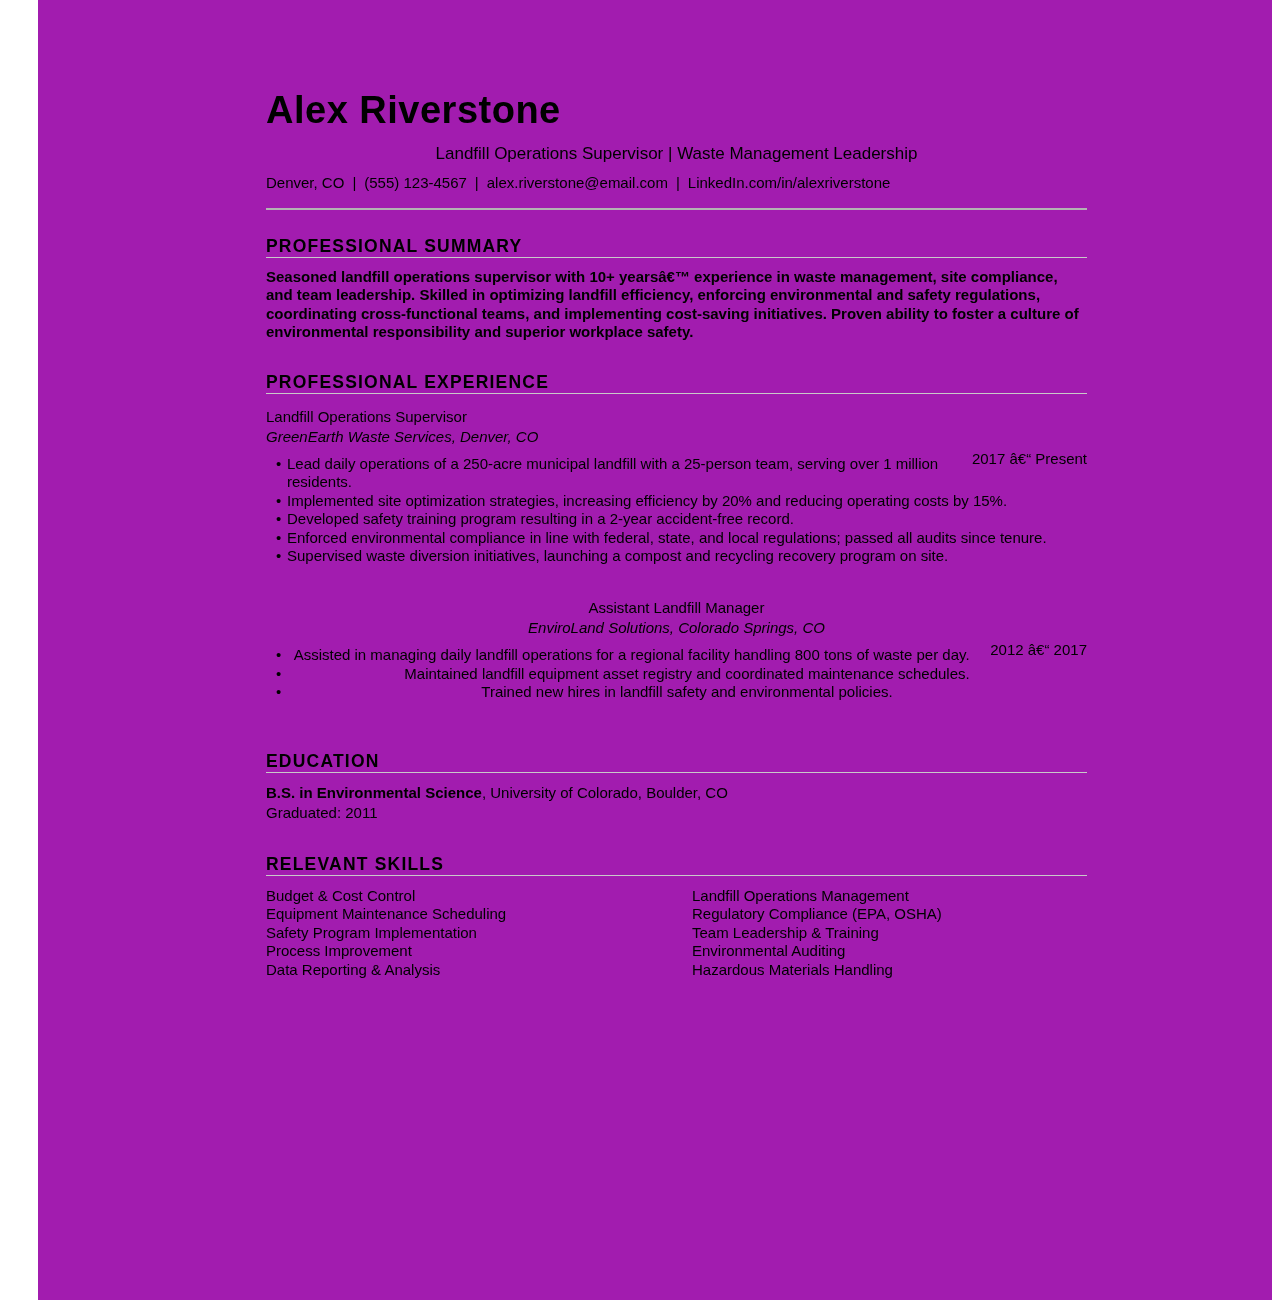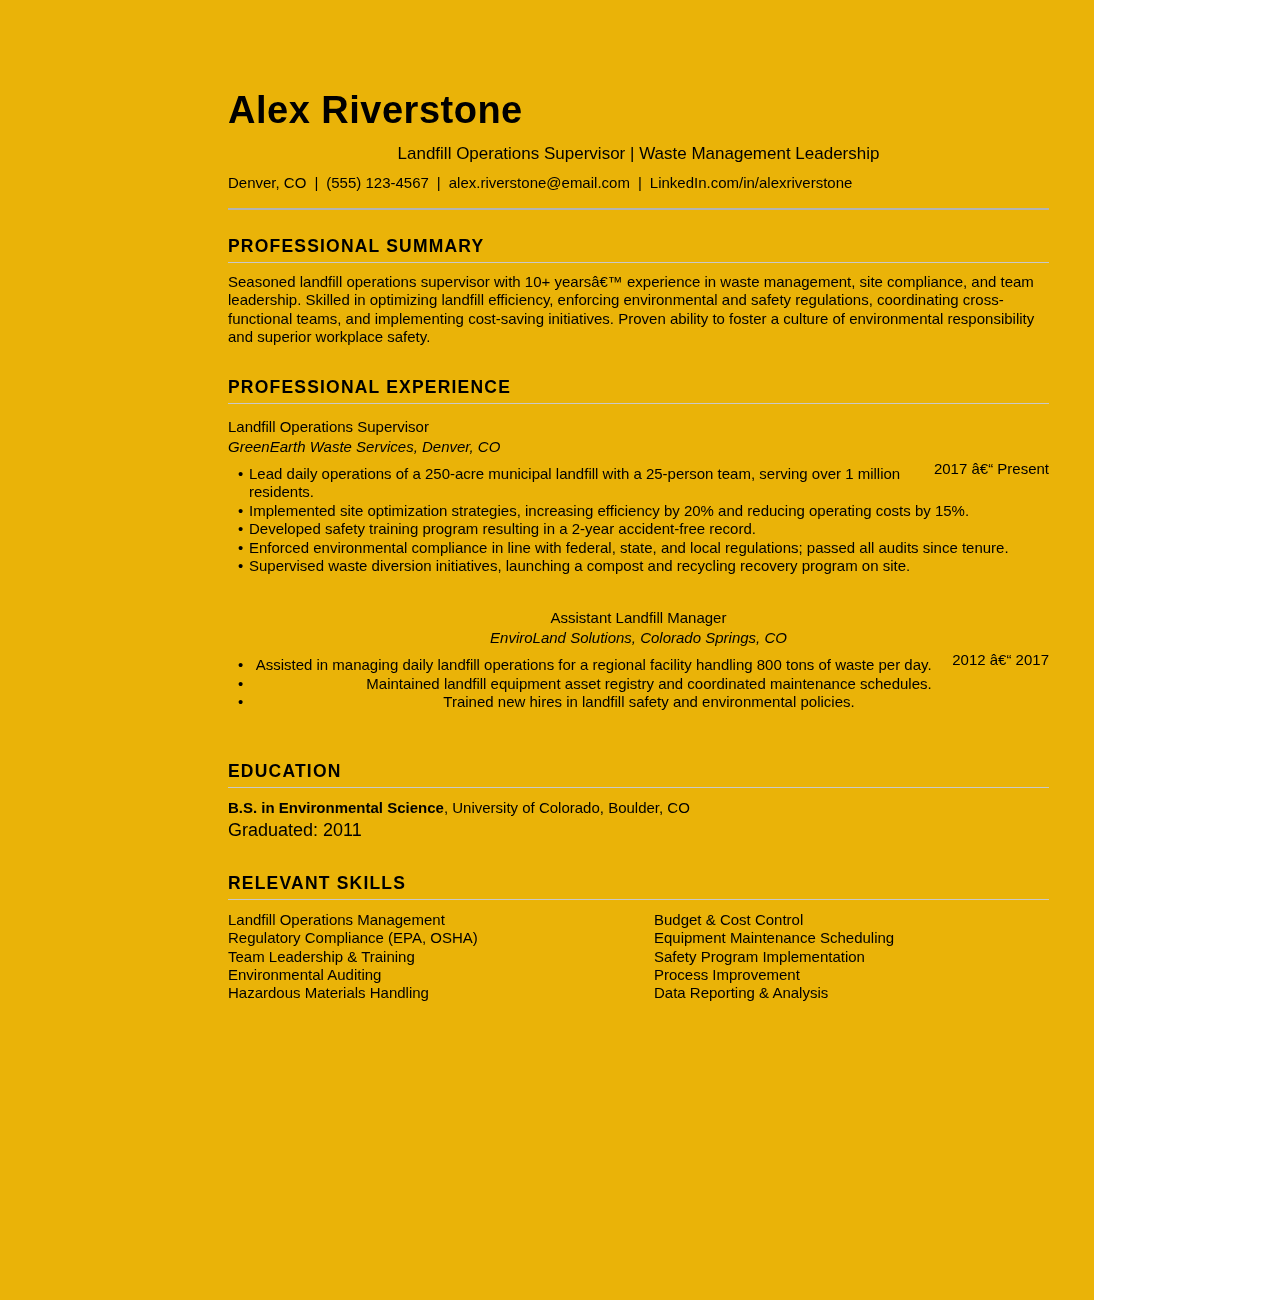--- a/index.html
+++ b/index.html
@@ -4,24 +4,25 @@
 <style>
   * { box-sizing: border-box; margin: 0; padding: 0; }
   html, body {
     width: 1278px;
     background: #ffffff;
     font-family: "Liberation Sans", sans-serif;
     color: #000000;
   }
   .page {
     position: relative;
-    width: 1094px;
+    width: 1234px;
     height: 1300px;
-    background: #eab308;
+    background: #a21caf;
     overflow: hidden;
+    margin-left: 38px;
   }
   .content {
     position: absolute;
     left: 228px;
     top: 90px;
     width: 821px;
   }
   
   .name {
     font-size: 38px;
@@ -51,27 +52,27 @@
   }
   
   .section { margin-top: 26px; }
   .section.experience { margin-top: 30px; }
   .section.education  { margin-top: 50px; }
   .section.skills     { margin-top: 31px; }
   .section-heading {
     font-size: 17.5px;
     font-weight: 700;
     letter-spacing: 1.2px;
-    padding-bottom: 5px;
     border-bottom: 1px solid #c9c9c9;
   }
   .summary-text {
     margin-top: 10px;
     font-size: 15px;
     line-height: 1.23;
+    font-weight: bold;
   }
   
   .job { margin-top: 14px; }
   .job + .job { margin-top: 33px; text-align: center; }
   .job-title {
     font-size: 15px;
     font-weight: 400;
     line-height: 1.25;
   }
   .job-company {
@@ -105,21 +106,21 @@
   }
   .clearfix::after { content: ""; display: block; clear: both; }
   
   .edu-line {
     margin-top: 11px;
     font-size: 15px;
     line-height: 1.25;
   }
   .edu-degree { font-weight: 700; }
   .edu-grad {
-    font-size: 18px;
+    font-size: 15px;
     line-height: 1.25;
     margin-top: 1px;
   }
   
   .skills-grid {
     display: grid;
     grid-template-columns: 426px 1fr;
     margin-top: 11px;
     font-size: 15px;
     line-height: 1.23;
@@ -179,30 +180,30 @@
       <div class="edu-line">
         <span class="edu-degree">B.S. in Environmental Science</span><span>, University of Colorado, Boulder, CO</span>
       </div>
       <div class="edu-grad">Graduated: 2011</div>
     </div>
 
     <div class="section skills">
       <div class="section-heading">RELEVANT SKILLS</div>
       <div class="skills-grid">
         <div>
+          <div class="skill-item">Budget &amp; Cost Control</div>
+          <div class="skill-item">Equipment Maintenance Scheduling</div>
+          <div class="skill-item">Safety Program Implementation</div>
+          <div class="skill-item">Process Improvement</div>
+          <div class="skill-item">Data Reporting &amp; Analysis</div>
+        </div>
+        <div>
           <div class="skill-item">Landfill Operations Management</div>
           <div class="skill-item">Regulatory Compliance (EPA, OSHA)</div>
           <div class="skill-item">Team Leadership &amp; Training</div>
           <div class="skill-item">Environmental Auditing</div>
           <div class="skill-item">Hazardous Materials Handling</div>
         </div>
-        <div>
-          <div class="skill-item">Budget &amp; Cost Control</div>
-          <div class="skill-item">Equipment Maintenance Scheduling</div>
-          <div class="skill-item">Safety Program Implementation</div>
-          <div class="skill-item">Process Improvement</div>
-          <div class="skill-item">Data Reporting &amp; Analysis</div>
-        </div>
       </div>
     </div>
 
   </div>
 </div>
 
 </body></html>

